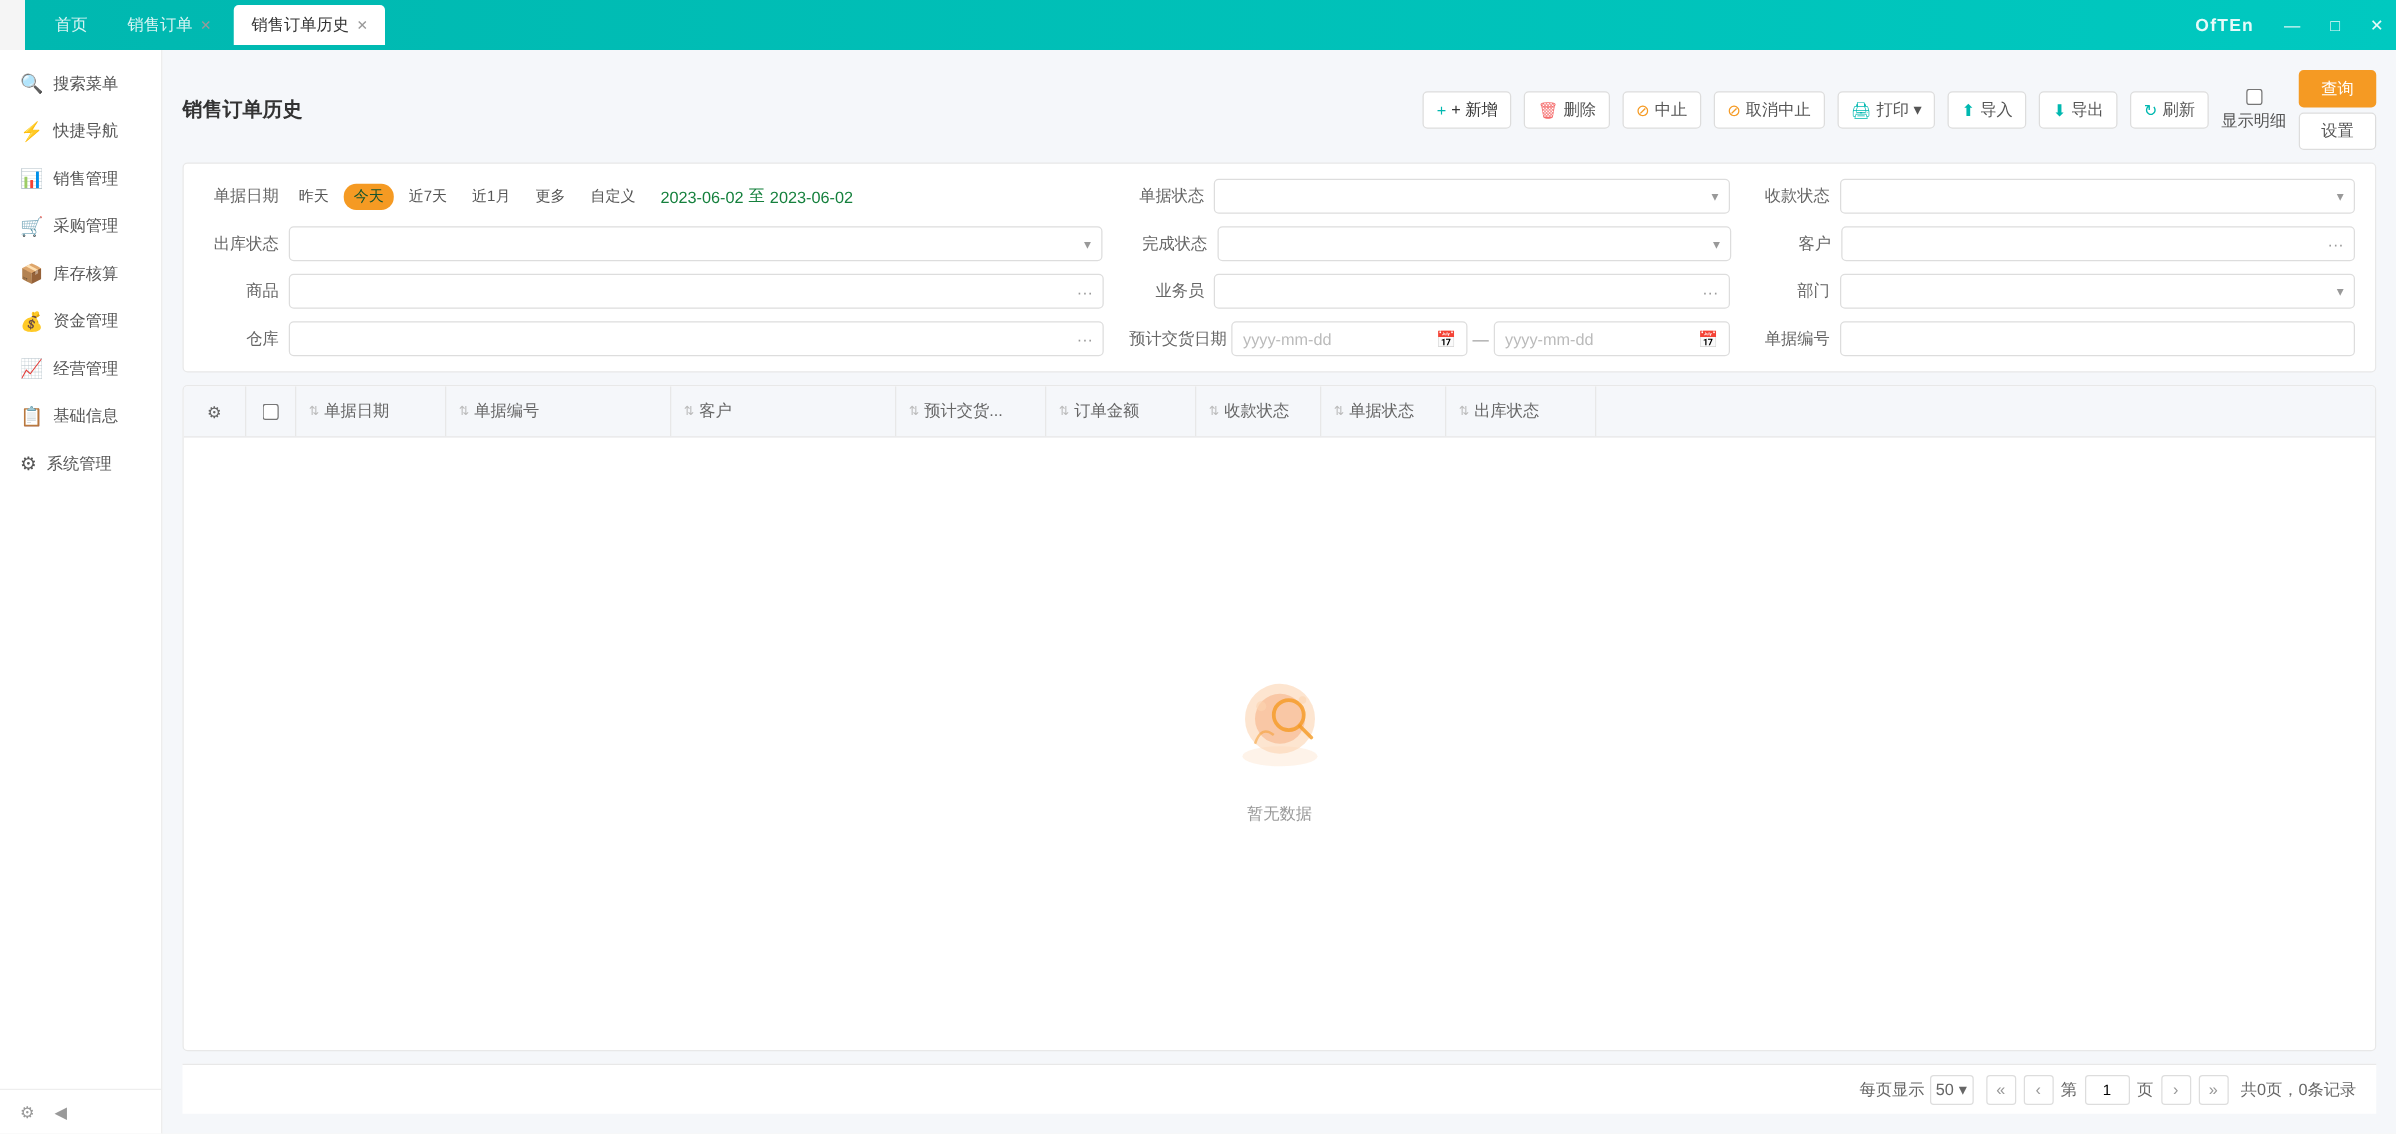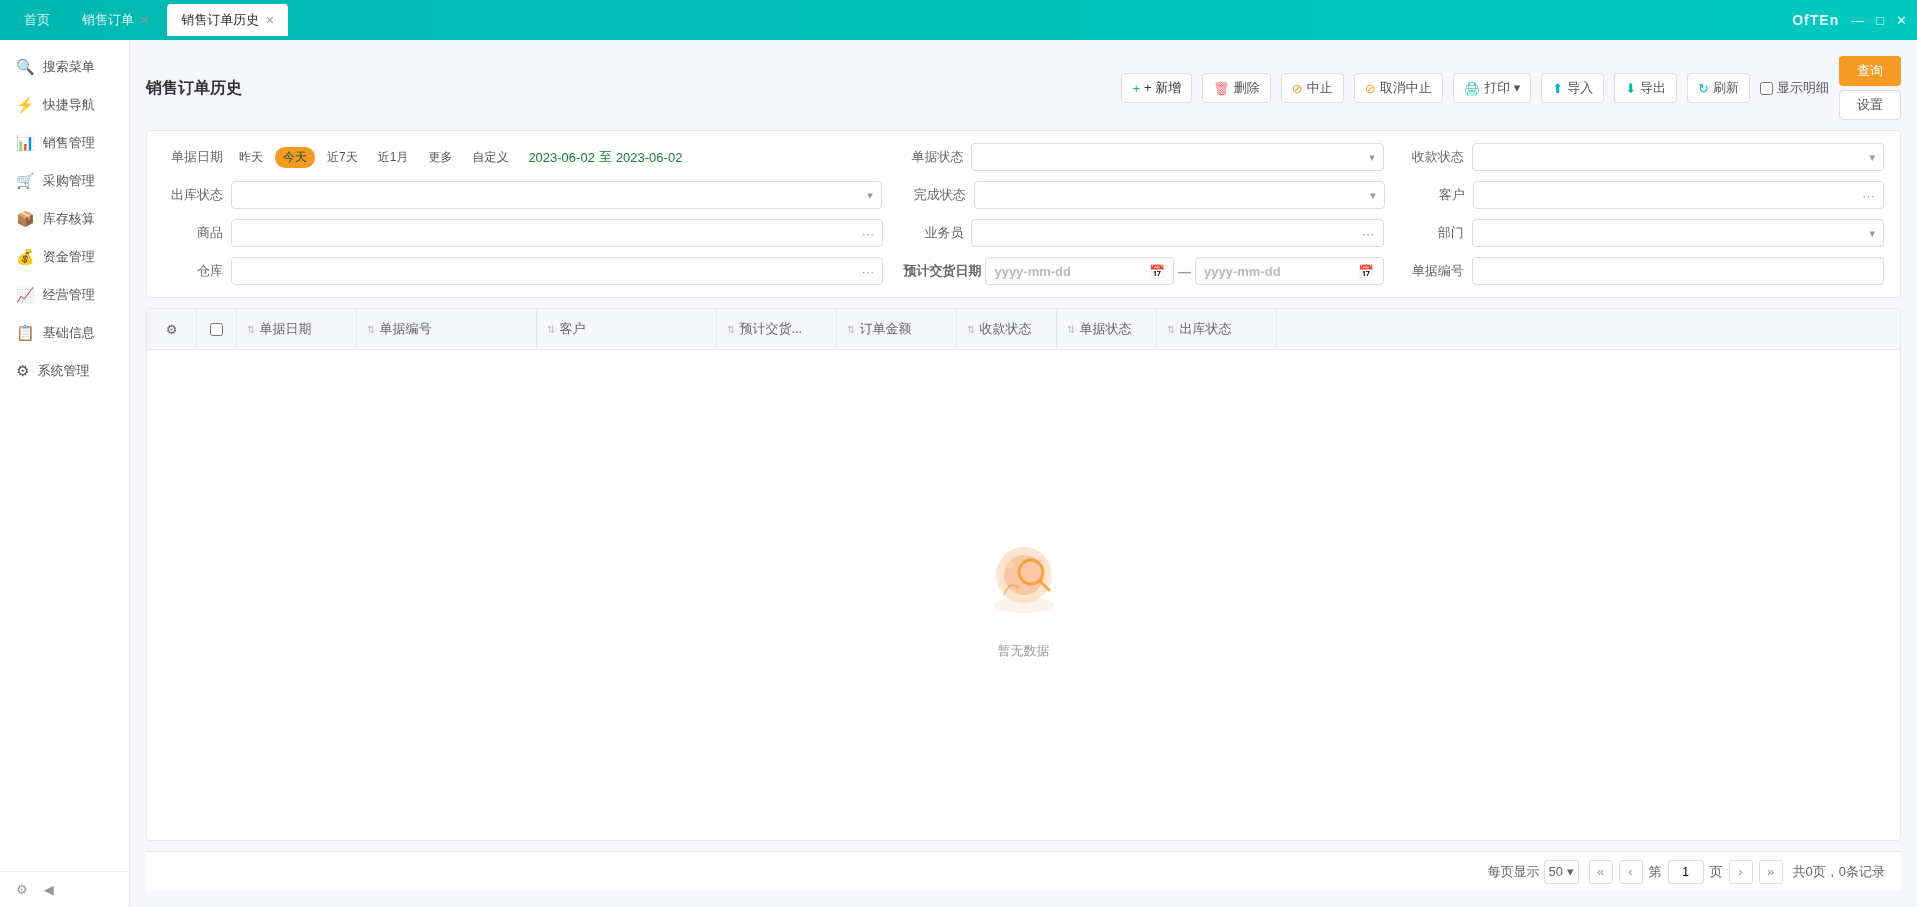--- a/index.html
+++ b/index.html
@@ -6,40 +6,41 @@
     body { display: flex; flex-direction: column; height: 907px; width: 1917px; overflow: hidden; background: #f5f5f5; }
 
     
     .top-bar {
       height: 40px;
       background: linear-gradient(90deg, #00b8b0 0%, #00c9c0 100%);
       display: flex;
       align-items: center;
       padding: 16px 10px;
       justify-content: space-between;
+      margin-left: 20px;
     }
     .top-bar-tabs { display: flex; align-items: center; gap: 4px; }
     .top-tab {
       height: 32px;
       padding: 0 14px;
       border-radius: 4px 4px 0 0;
       display: flex;
       align-items: center;
       gap: 6px;
       cursor: pointer;
       color: rgba(255,255,255,0.85);
       font-size: 13px;
       background: transparent;
     }
     .top-tab.active {
       background: #fff;
       color: #333;
     }
     .top-tab .close-icon { font-size: 11px; color: #999; }
-    .top-bar-right { display: flex; align-items: center; gap: 12px; color: rgba(255,255,255,0.9); font-size: 12px; justify-content: space-between; }
+    .top-bar-right { display: flex; align-items: center; gap: 24px; color: rgba(255,255,255,0.9); font-size: 12px; justify-content: space-between; }
 
     
     .main-layout { display: flex; flex: 1; overflow: hidden; }
 
     
     .sidebar {
       width: 130px;
       background: #fff;
       border-right: 1px solid #e8e8e8;
       display: flex;
@@ -90,21 +91,21 @@
       gap: 4px;
       padding: 5px 10px;
       border: 1px solid #ddd;
       border-radius: 4px;
       background: #fff;
       cursor: pointer;
       color: #555;
       font-size: 12px;
     }
 
-    .display-toggle { display: flex; align-items: center; gap: 4px; font-size: 12px; color: #555; }
+    .display-toggle { display: flex; align-items: center; gap: 4px; font-size: 12px; color: #555; flex-direction: column; }
     .display-toggle input { cursor: pointer; }
 
     
     .filter-panel {
       background: #fff;
       border: 1px solid #e8e8e8;
       border-radius: 4px;
       padding: 12px 16px;
     }
     .filter-row { display: flex; align-items: center; gap: 0; margin-bottom: 10px; }
@@ -493,21 +494,21 @@
         </div>
 
         <div class="filter-row">
           <div class="filter-item" style="flex:1.5;">
             <span class="filter-label">仓库</span>
             <div class="filter-control">
               <span class="placeholder"></span>
               <span class="dots">···</span>
             </div>
           </div>
-          <div class="filter-item" style="flex:1; margin-left:20px; gap:4px;font-weight:bold;">
+          <div class="filter-item" style="flex:1; margin-left:20px; gap:4px;">
             <span class="filter-label">预计交货日期</span>
             <div class="filter-control" style="flex:1;">
               <span class="placeholder">yyyy-mm-dd</span>
               <span style="color:#aaa;">📅</span>
             </div>
             <span style="color:#999;">—</span>
             <div class="filter-control" style="flex:1;">
               <span class="placeholder">yyyy-mm-dd</span>
               <span style="color:#aaa;">📅</span>
             </div>

